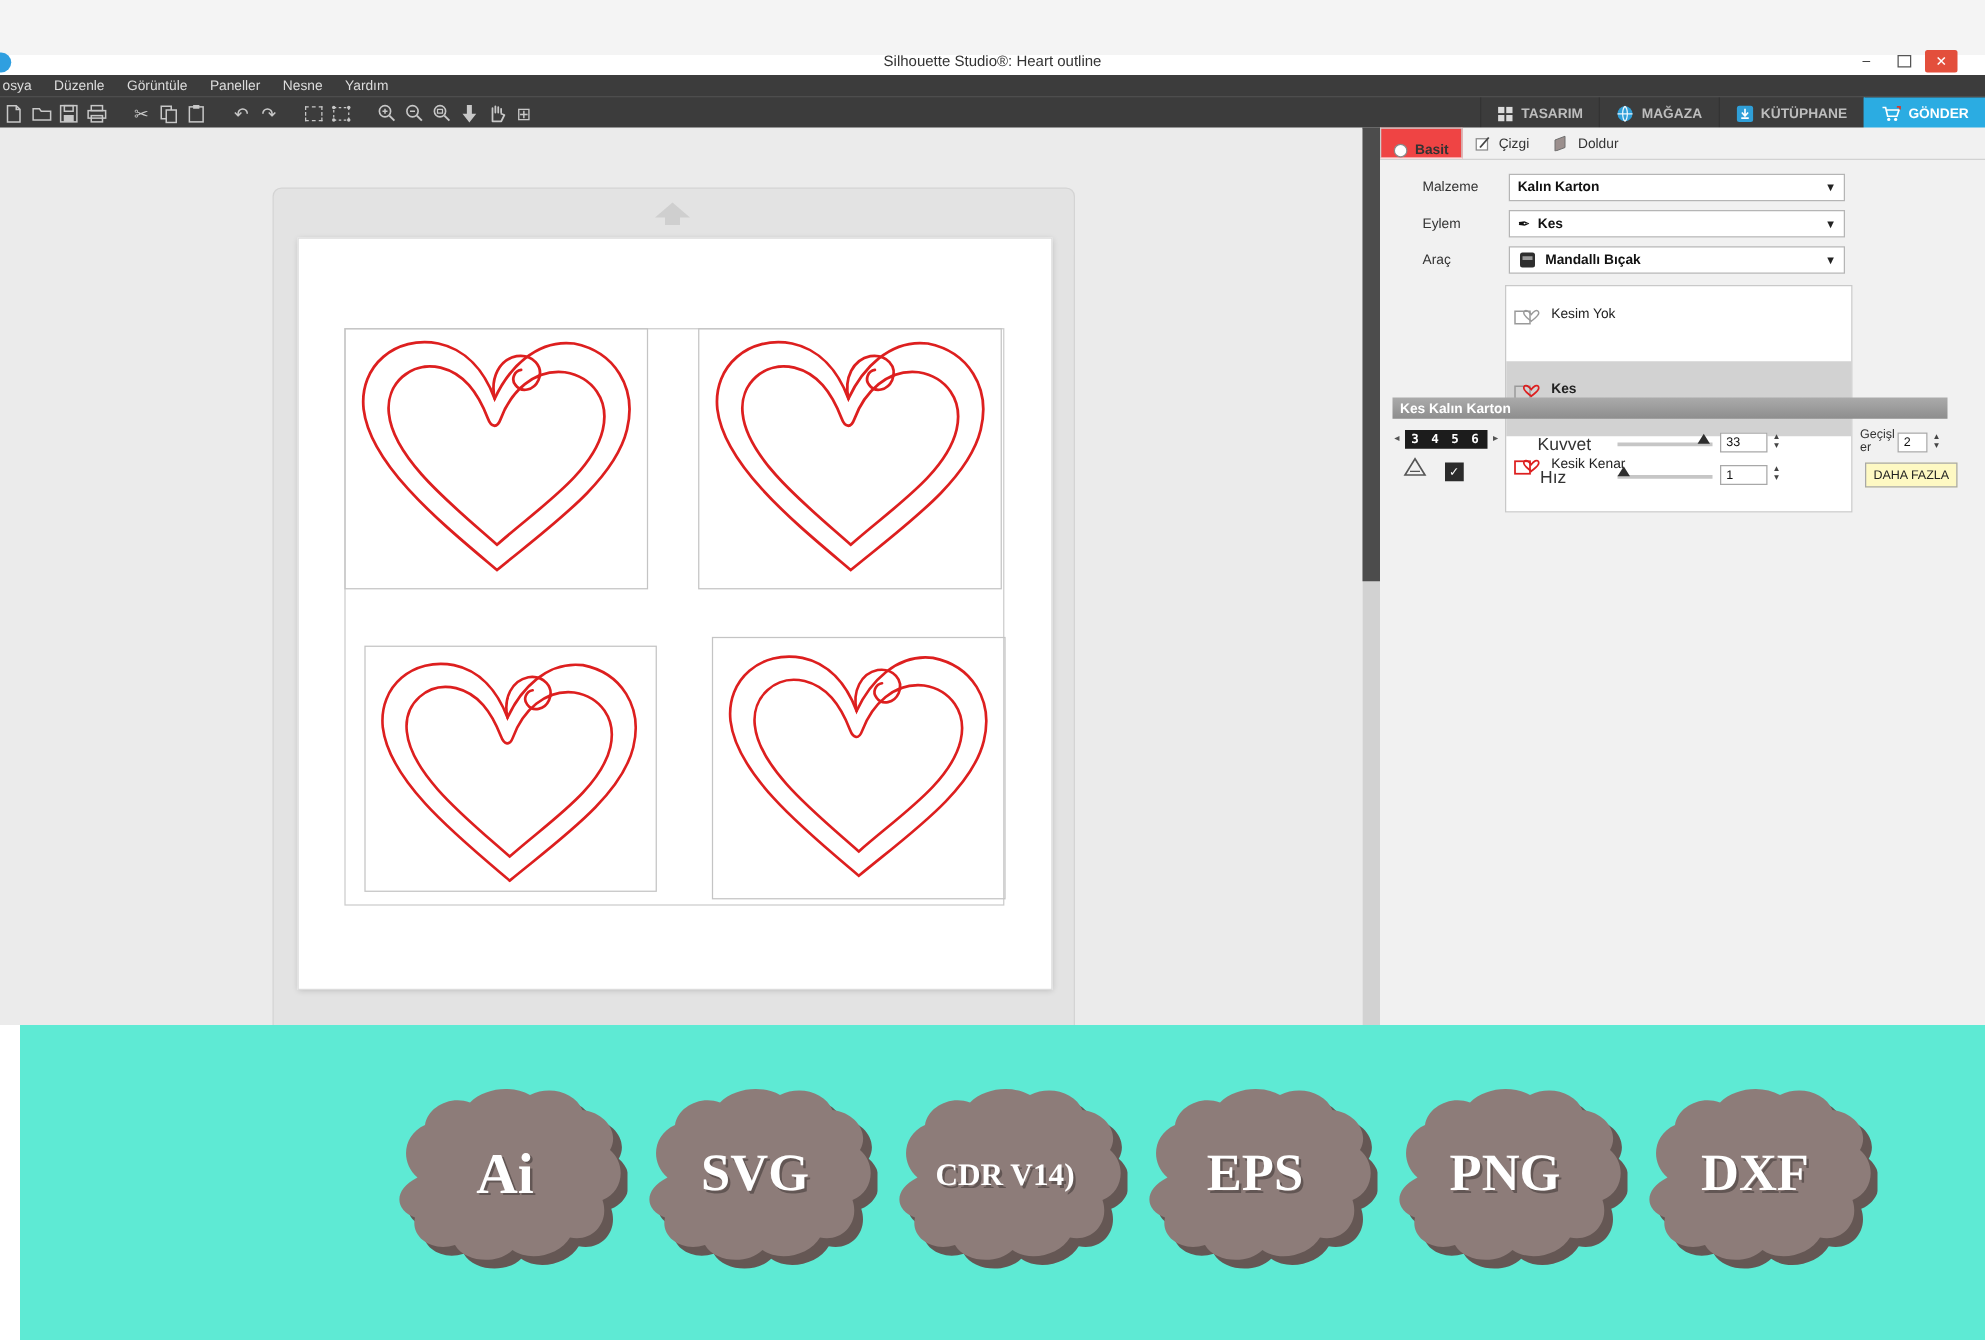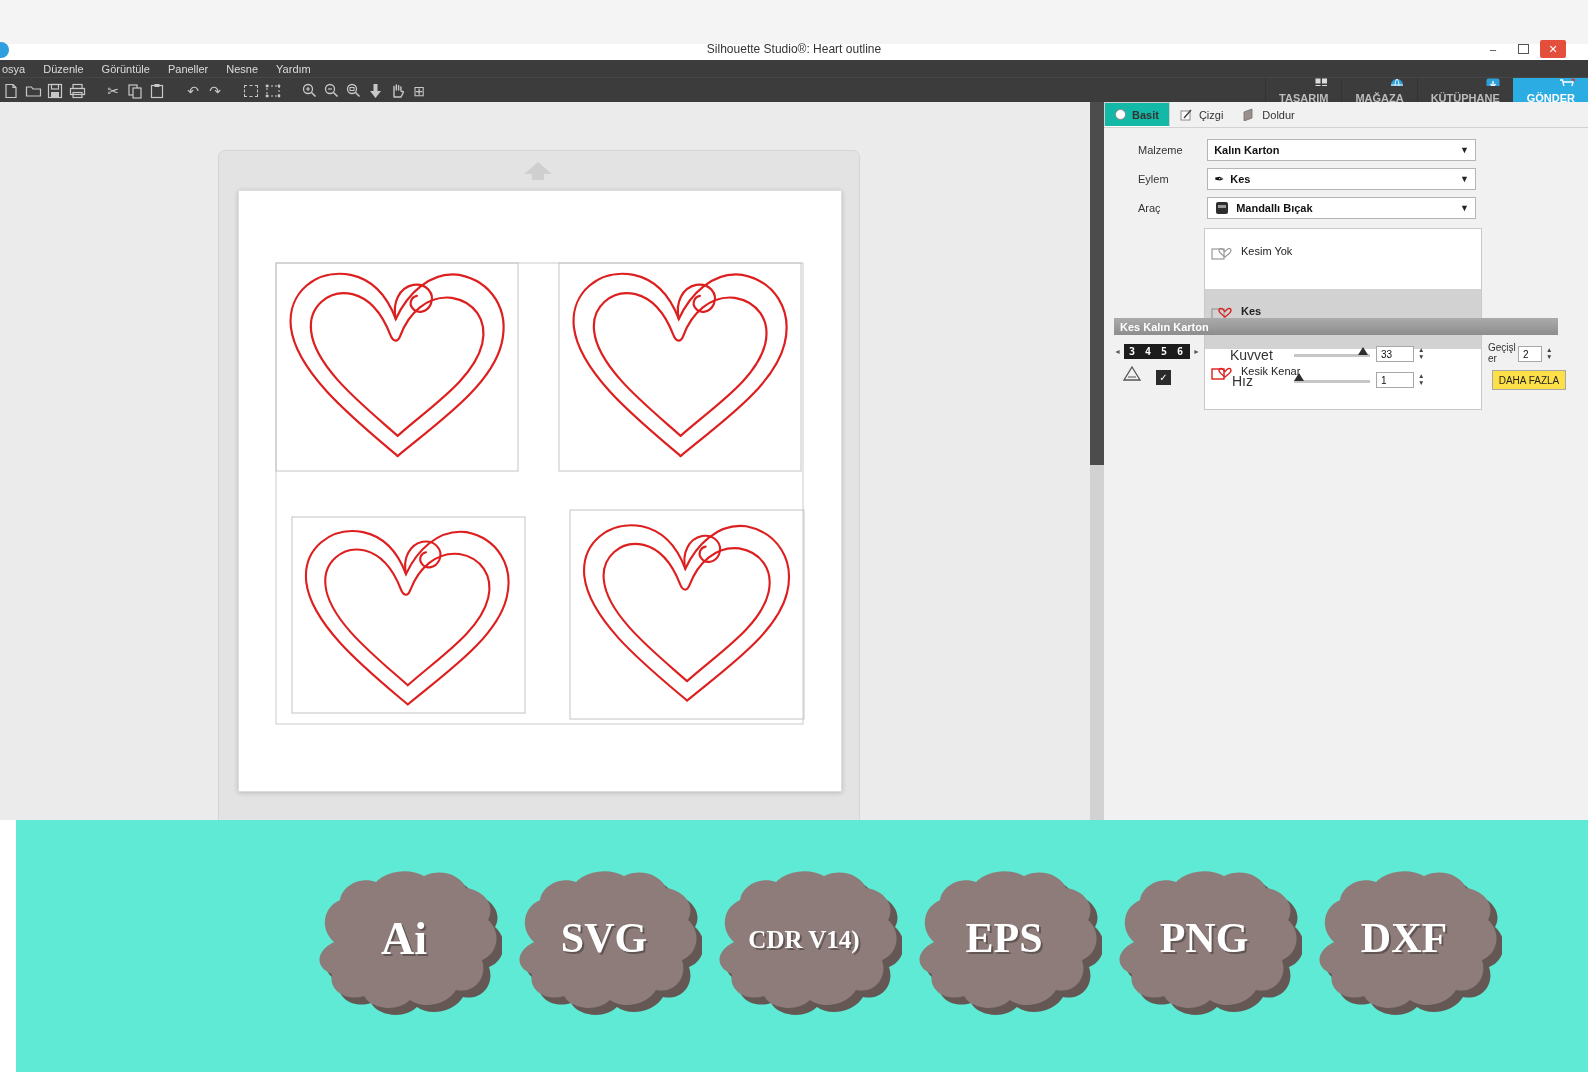--- a/index.html
+++ b/index.html
@@ -20,40 +20,40 @@
   .menu-item{font-size:11px;color:#ddd;padding:0 9px;}
   .menu-item:first-child{padding-left:2px;}
 
   
   .toolbar{position:absolute;left:0;top:77px;width:1588px;height:25px;background:#3c3c3c;border-top:1px solid #474747;display:flex;align-items:center;}
   .tb-ico{width:22px;height:20px;display:flex;align-items:center;justify-content:center;color:#c8c8c8;font-size:14px;flex:0 0 auto;}
   .tb-ico svg{display:block;}
   .tb-gap{width:14px;flex:0 0 auto;}
   .dash-box{width:12px;height:10px;border:1px dashed #c8c8c8;display:block;}
   .navtabs{position:absolute;right:0;top:0;height:26px;display:flex;align-items:stretch;}
-  .navtab{display:flex;align-items:flex-end;gap:6px;padding:0 13px;font-size:11px;font-weight:bold;color:#bdbdbd;border-left:1px solid #333;flex-direction:column;}
+  .navtab{display:flex;align-items:center;gap:6px;padding:0 13px;font-size:11px;font-weight:bold;color:#bdbdbd;border-left:1px solid #333;}
   .navtab svg{display:block;}
   .navtab.active{background:#2bace2;color:#fff;border-left:1px solid #2bace2;}
 
   
   .workspace{position:absolute;left:0;top:102px;width:1588px;height:718px;}
   .canvas{position:absolute;left:0;top:0;width:1090px;height:718px;background:#ebebeb;overflow:hidden;}
   .mat{position:absolute;left:218px;top:48px;width:640px;height:690px;background:#e3e3e3;border:1px solid #d4d4d4;border-radius:7px;}
   .mat-arrow{position:absolute;left:302px;top:8px;}
   .page{position:absolute;left:238px;top:88px;width:602px;height:600px;background:#fff;border:1px solid #dcdcdc;box-shadow:0 1px 5px rgba(0,0,0,.18);}
   .page svg{display:block;}
 
   .vscroll{position:absolute;left:1090px;top:0;width:14px;height:718px;background:#d2d2d2;}
   .vthumb{position:absolute;left:0;top:0;width:14px;height:363px;background:#4c4c4c;}
 
   
   .panel{position:absolute;left:1104px;top:0;width:484px;height:718px;background:#f1f1f1;overflow:hidden;}
   .ptabs{position:absolute;left:0;top:0;width:484px;height:25px;border-bottom:1px solid #d2d2d2;display:flex;}
   .ptab{display:flex;align-items:center;gap:6px;padding:0 10px;font-size:11px;color:#333;}
-  .ptab.active{background:#14b8a6;border:1px solid #cfcfcf;border-bottom:1px solid #fff;font-weight:bold;}
+  .ptab.active{background:#ef4444;border:1px solid #cfcfcf;border-bottom:1px solid #fff;font-weight:bold;align-items:flex-end;}
   .radio{width:9px;height:9px;border:1px solid #8a8a8a;border-radius:50%;background:#fff;display:block;}
   .ptab svg{display:block;}
 
   .field-row{position:absolute;left:34px;width:338px;height:24px;display:flex;align-items:center;}
   .f-label{width:70px;font-size:11px;color:#333;}
   .dropdown{width:272px;height:22px;background:#fff;border:1px solid #b5b5b5;display:flex;align-items:center;gap:6px;padding:0 6px;box-sizing:border-box;}
   .dd-text{font-size:11px;font-weight:bold;color:#111;flex:1;}
   .dd-arrow{font-size:9px;color:#222;}
   .pen-glyph{font-size:12px;color:#111;}
 
@@ -68,21 +68,21 @@
   .blade .arr{font-size:7px;color:#555;}
   .blade-box{background:#1c1c1c;color:#fff;font-family:"DejaVu Sans Mono",monospace;font-size:10px;font-weight:bold;letter-spacing:2px;padding:2px 5px;}
   .ctl-label{position:absolute;font-size:14px;color:#333;}
   .slider{position:absolute;width:76px;height:3px;background:#c6c6c6;}
   .thumb{position:absolute;top:-7px;width:0;height:0;border-left:5px solid transparent;border-right:5px solid transparent;border-bottom:8px solid #2e2e2e;}
   .valbox{position:absolute;height:16px;background:#fff;border:1px solid #a8a8a8;font-size:10px;color:#111;display:flex;align-items:center;padding-left:4px;box-sizing:border-box;}
   .spin{position:absolute;display:flex;flex-direction:column;line-height:6.5px;font-size:6.5px;color:#444;}
   .two-line{position:absolute;font-size:10px;color:#333;line-height:11px;}
   .checkbox{position:absolute;left:52px;top:268px;width:15px;height:15px;background:#2b2b2b;color:#fff;font-size:10px;display:flex;align-items:center;justify-content:center;}
   .test-ico{position:absolute;left:18px;top:263px;}
-  .more-btn{position:absolute;left:388px;top:268px;width:72px;height:18px;background:#fde047;border:1px solid #a8a8a8;font-size:10px;color:#222;display:flex;align-items:center;justify-content:center;overflow:hidden;white-space:nowrap;}
+  .more-btn{position:absolute;left:388px;top:268px;width:72px;height:18px;background:#fef9c3;border:1px solid #a8a8a8;font-size:10px;color:#222;display:flex;align-items:center;justify-content:center;overflow:hidden;white-space:nowrap;}
 
   
   .bottombar{position:absolute;left:16px;top:820px;width:1588px;height:252px;background:#5eead4;}
   .badges{position:absolute;left:290px;top:44px;display:flex;gap:4px;}
   .badge svg{display:block;}
   .badge text{font-family:"Liberation Serif",serif;font-weight:bold;}
 </style>
 </head>
 <body>
 

